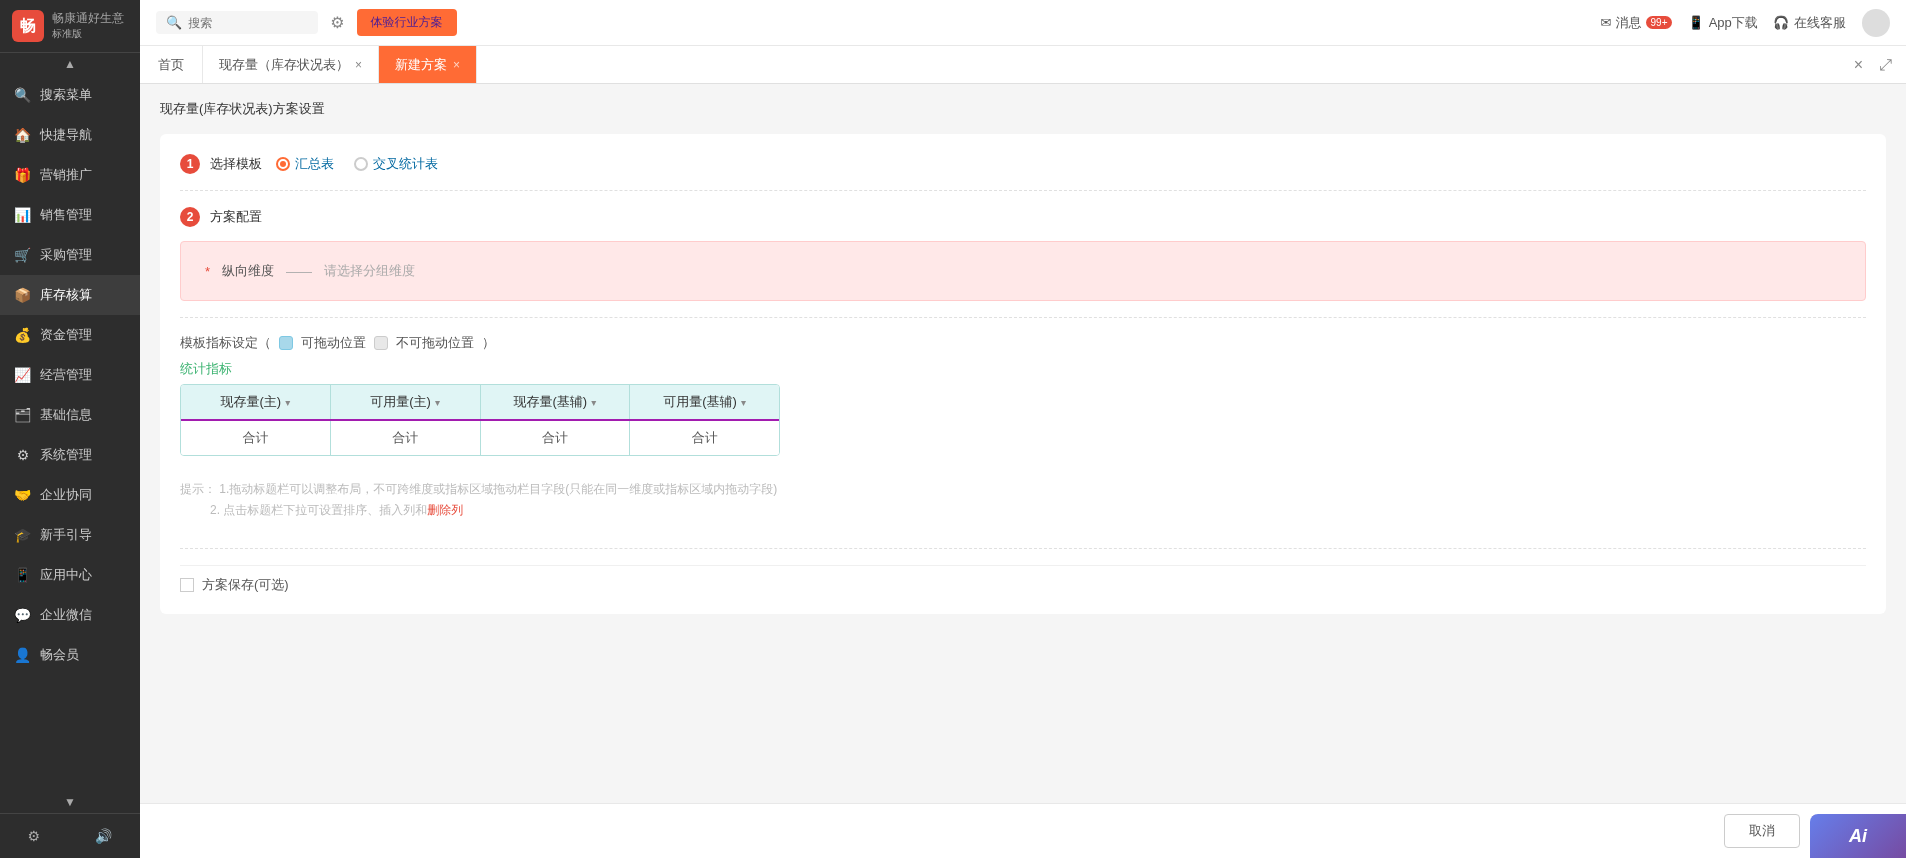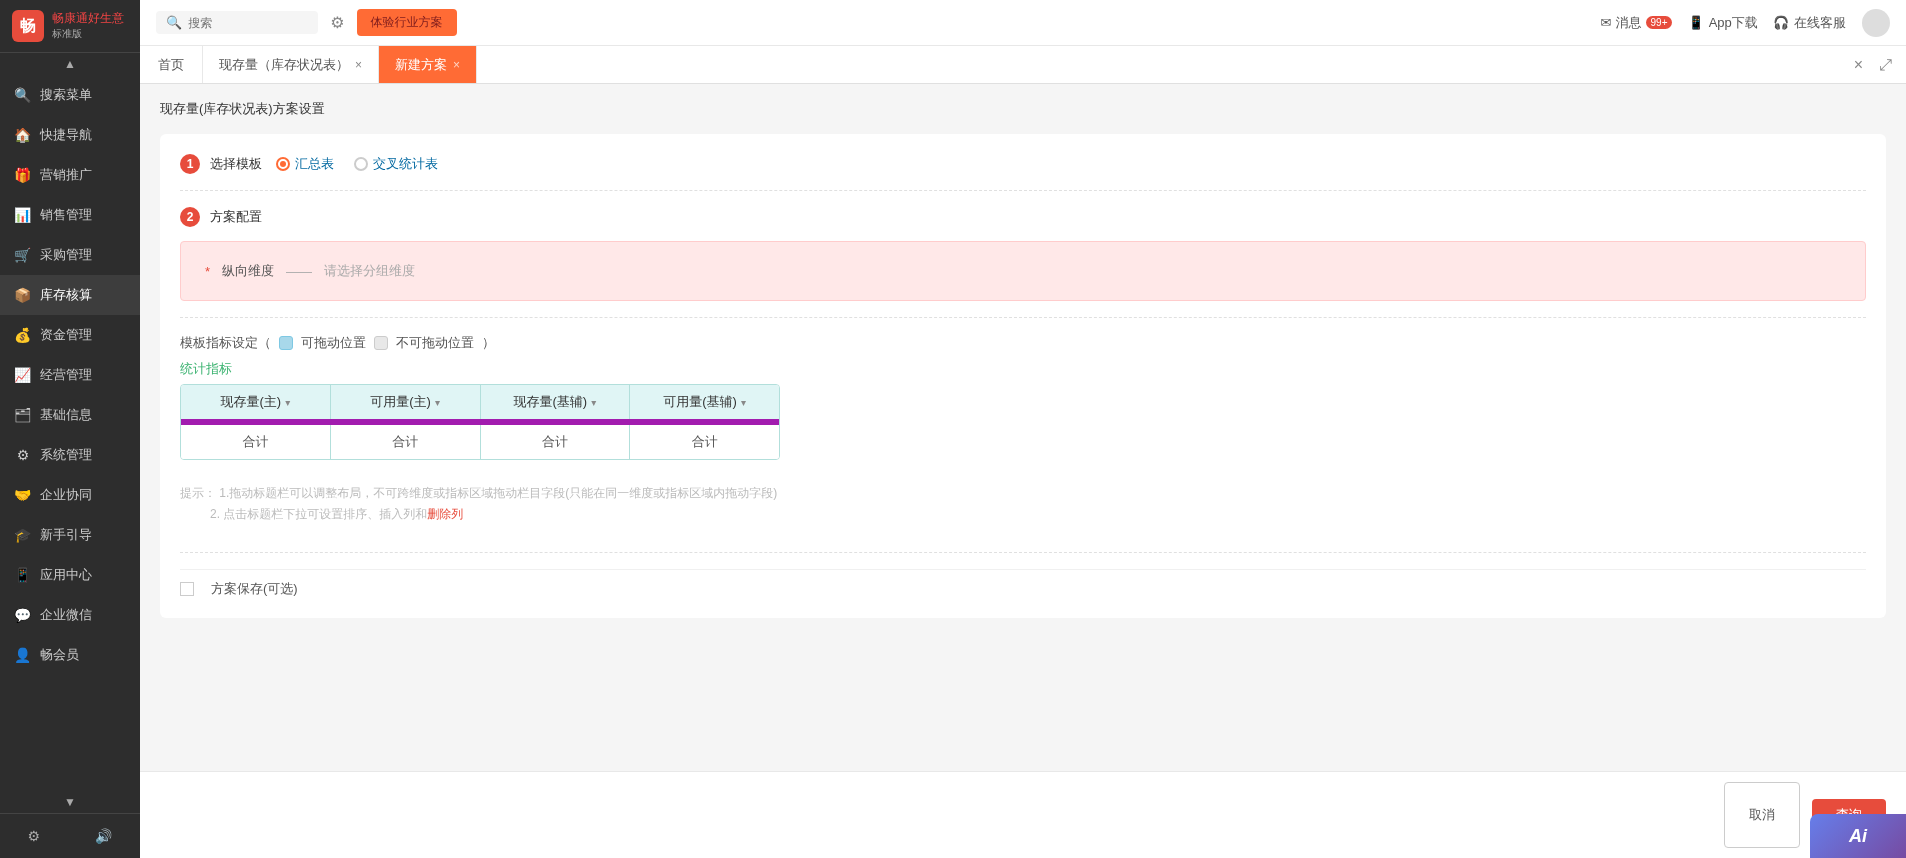--- a/index.html
+++ b/index.html
@@ -23,21 +23,21 @@
       border-bottom: 1px solid #444;
     }
     .sidebar-logo-icon {
       width: 32px;
       height: 32px;
       background: #e74c3c;
       border-radius: 6px;
       display: flex; align-items: center; justify-content: center;
       color: white; font-size: 16px; font-weight: bold;
     }
-    .sidebar-logo-text { font-size: 12px; color: #ef4444; line-height: 1.3; }
+    .sidebar-logo-text { font-size: 12px; color: #a3a3a3; line-height: 1.3; }
     .sidebar-logo-sub { font-size: 10px; color: #aaa; }
     .sidebar-scroll { flex: 1; overflow-y: auto; }
     .sidebar-scroll::-webkit-scrollbar { width: 4px; }
     .sidebar-scroll::-webkit-scrollbar-thumb { background: #555; }
     .sidebar-item {
       display: flex;
       align-items: center;
       gap: 8px;
       padding: 11px 14px;
       cursor: pointer;
@@ -109,21 +109,21 @@
       background: #e74c3c;
       color: white;
       font-size: 10px;
       border-radius: 8px;
       padding: 1px 5px;
       min-width: 18px;
       text-align: center;
     }
     .topbar-btn {
       background: #ff6b35;
-      color: #7f1d1d;
+      color: #4c1d95;
       border: none;
       border-radius: 4px;
       padding: 5px 14px;
       font-size: 12px;
       cursor: pointer;
     }
     .topbar-avatar {
       width: 28px; height: 28px;
       background: #ddd;
       border-radius: 50%;
@@ -326,21 +326,21 @@
       justify-content: center;
       padding: 8px 6px;
       border-right: 1px solid #b2dfdb;
       font-size: 13px;
       color: #333;
       gap: 4px;
     }
     .stats-col:last-child { border-right: none; }
     .stats-table-row {
       display: flex;
-      border-top: 6px solid #a21caf;
+      border-top: 2px solid #a21caf;
     }
     .stats-cell {
       flex: 1;
       display: flex;
       align-items: center;
       justify-content: center;
       padding: 8px 6px;
       border-right: 1px solid #b2dfdb;
       font-size: 13px;
       color: #555;
@@ -354,21 +354,21 @@
       margin: 14px 0;
       padding: 10px 0;
     }
     .tip-item { font-size: 12px; color: #bbb; margin-bottom: 3px; line-height: 1.5; }
     .tip-highlight { color: #e74c3c; }
 
     
     .scheme-footer {
       display: flex;
       align-items: center;
-      gap: 17px;
+      gap: 8px;
       margin-top: 16px;
       padding-top: 10px;
       border-top: 1px solid #f0f0f0;
     }
     .scheme-save-checkbox {
       width: 14px; height: 14px;
       border: 1px solid #ccc;
       display: inline-block;
       cursor: pointer;
     }
@@ -382,21 +382,21 @@
       display: flex;
       justify-content: flex-end;
       align-items: center;
       gap: 12px;
       flex-shrink: 0;
     }
     .btn-cancel {
       background: #fff;
       border: 1px solid #ccc;
       color: #555;
-      padding: 23px 24px;
+      padding: 7px 24px;
       border-radius: 4px;
       font-size: 13px;
       cursor: pointer;
     }
     .btn-query {
       background: #e74c3c;
       color: white;
       border: none;
       padding: 7px 24px;
       border-radius: 4px;

